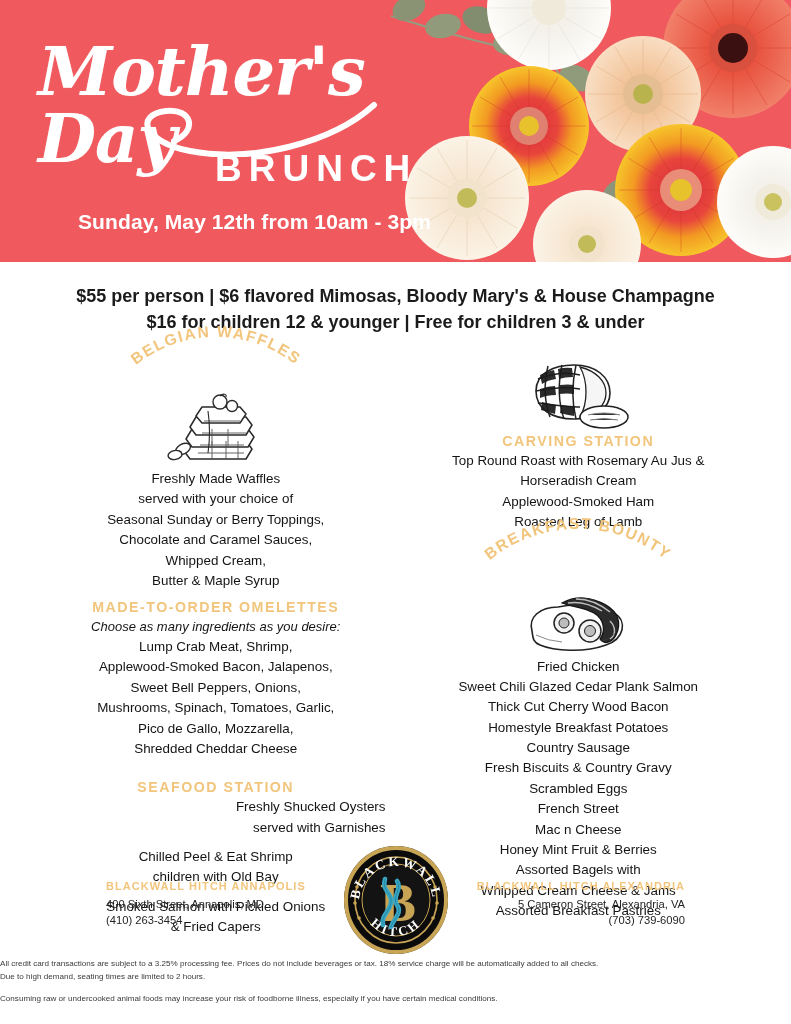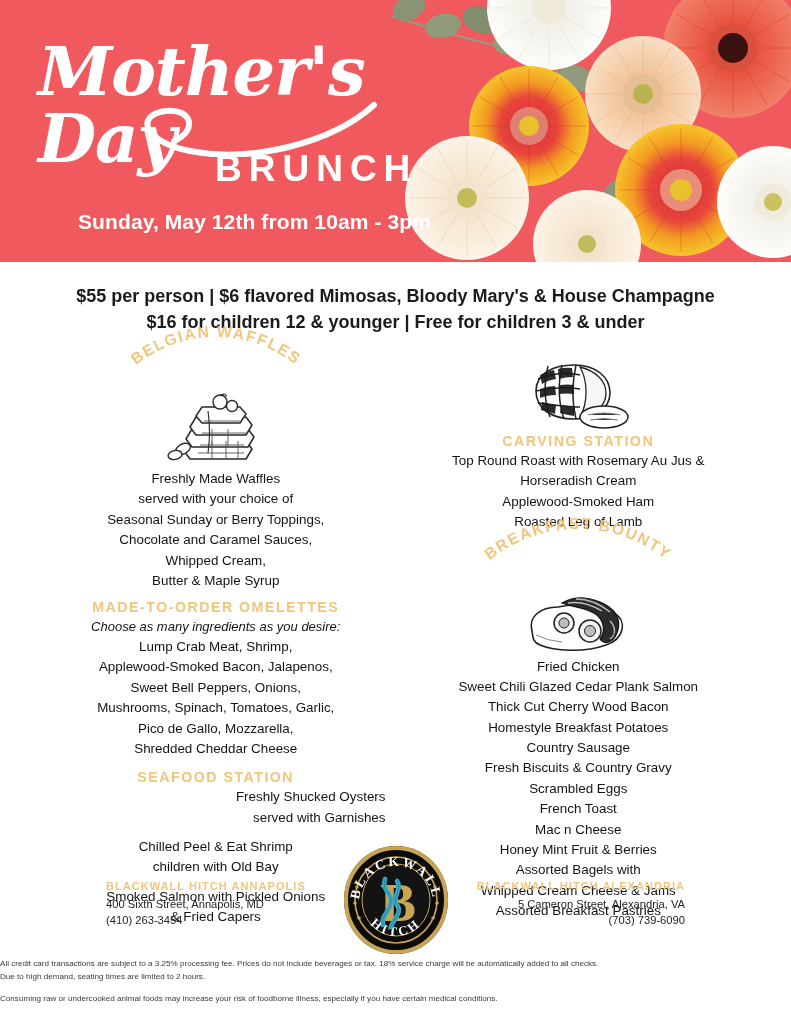--- a/index.html
+++ b/index.html
@@ -429,21 +429,21 @@
           <div class="ital">Choose as many ingredients as you desire:</div>
           <div>Lump Crab Meat, Shrimp,</div>
           <div>Applewood-Smoked Bacon, Jalapenos,</div>
           <div>Sweet Bell Peppers, Onions,</div>
           <div>Mushrooms, Spinach, Tomatoes, Garlic,</div>
           <div>Pico de Gallo, Mozzarella,</div>
           <div>Shredded Cheddar Cheese</div>
         </div>
       </div>
 
-      <div class="sec" style="margin-top:10px;">
+      <div class="sec" style="margin-top:20px;">
         <div class="sec-head">SEAFOOD STATION</div>
         <div class="lines">
           <div class="grp">
             <div>Freshly Shucked Oysters</div>
             <div>served with Garnishes</div>
           </div>
           <div class="grp">
             <div>Chilled Peel &amp; Eat Shrimp</div>
             <div>children with Old Bay</div>
           </div>
@@ -520,21 +520,21 @@
         </svg>
 
         <div class="lines">
           <div>Fried Chicken</div>
           <div>Sweet Chili Glazed Cedar Plank Salmon</div>
           <div>Thick Cut Cherry Wood Bacon</div>
           <div>Homestyle Breakfast Potatoes</div>
           <div>Country Sausage</div>
           <div>Fresh Biscuits &amp; Country Gravy</div>
           <div>Scrambled Eggs</div>
-          <div>French Toast</div>
+          <div>French Street</div>
           <div>Mac n Cheese</div>
           <div>Honey Mint Fruit &amp; Berries</div>
           <div>Assorted Bagels with</div>
           <div>Whipped Cream Cheese &amp; Jams</div>
           <div>Assorted Breakfast Pastries</div>
         </div>
       </div>
     </div>
   </div>
 

